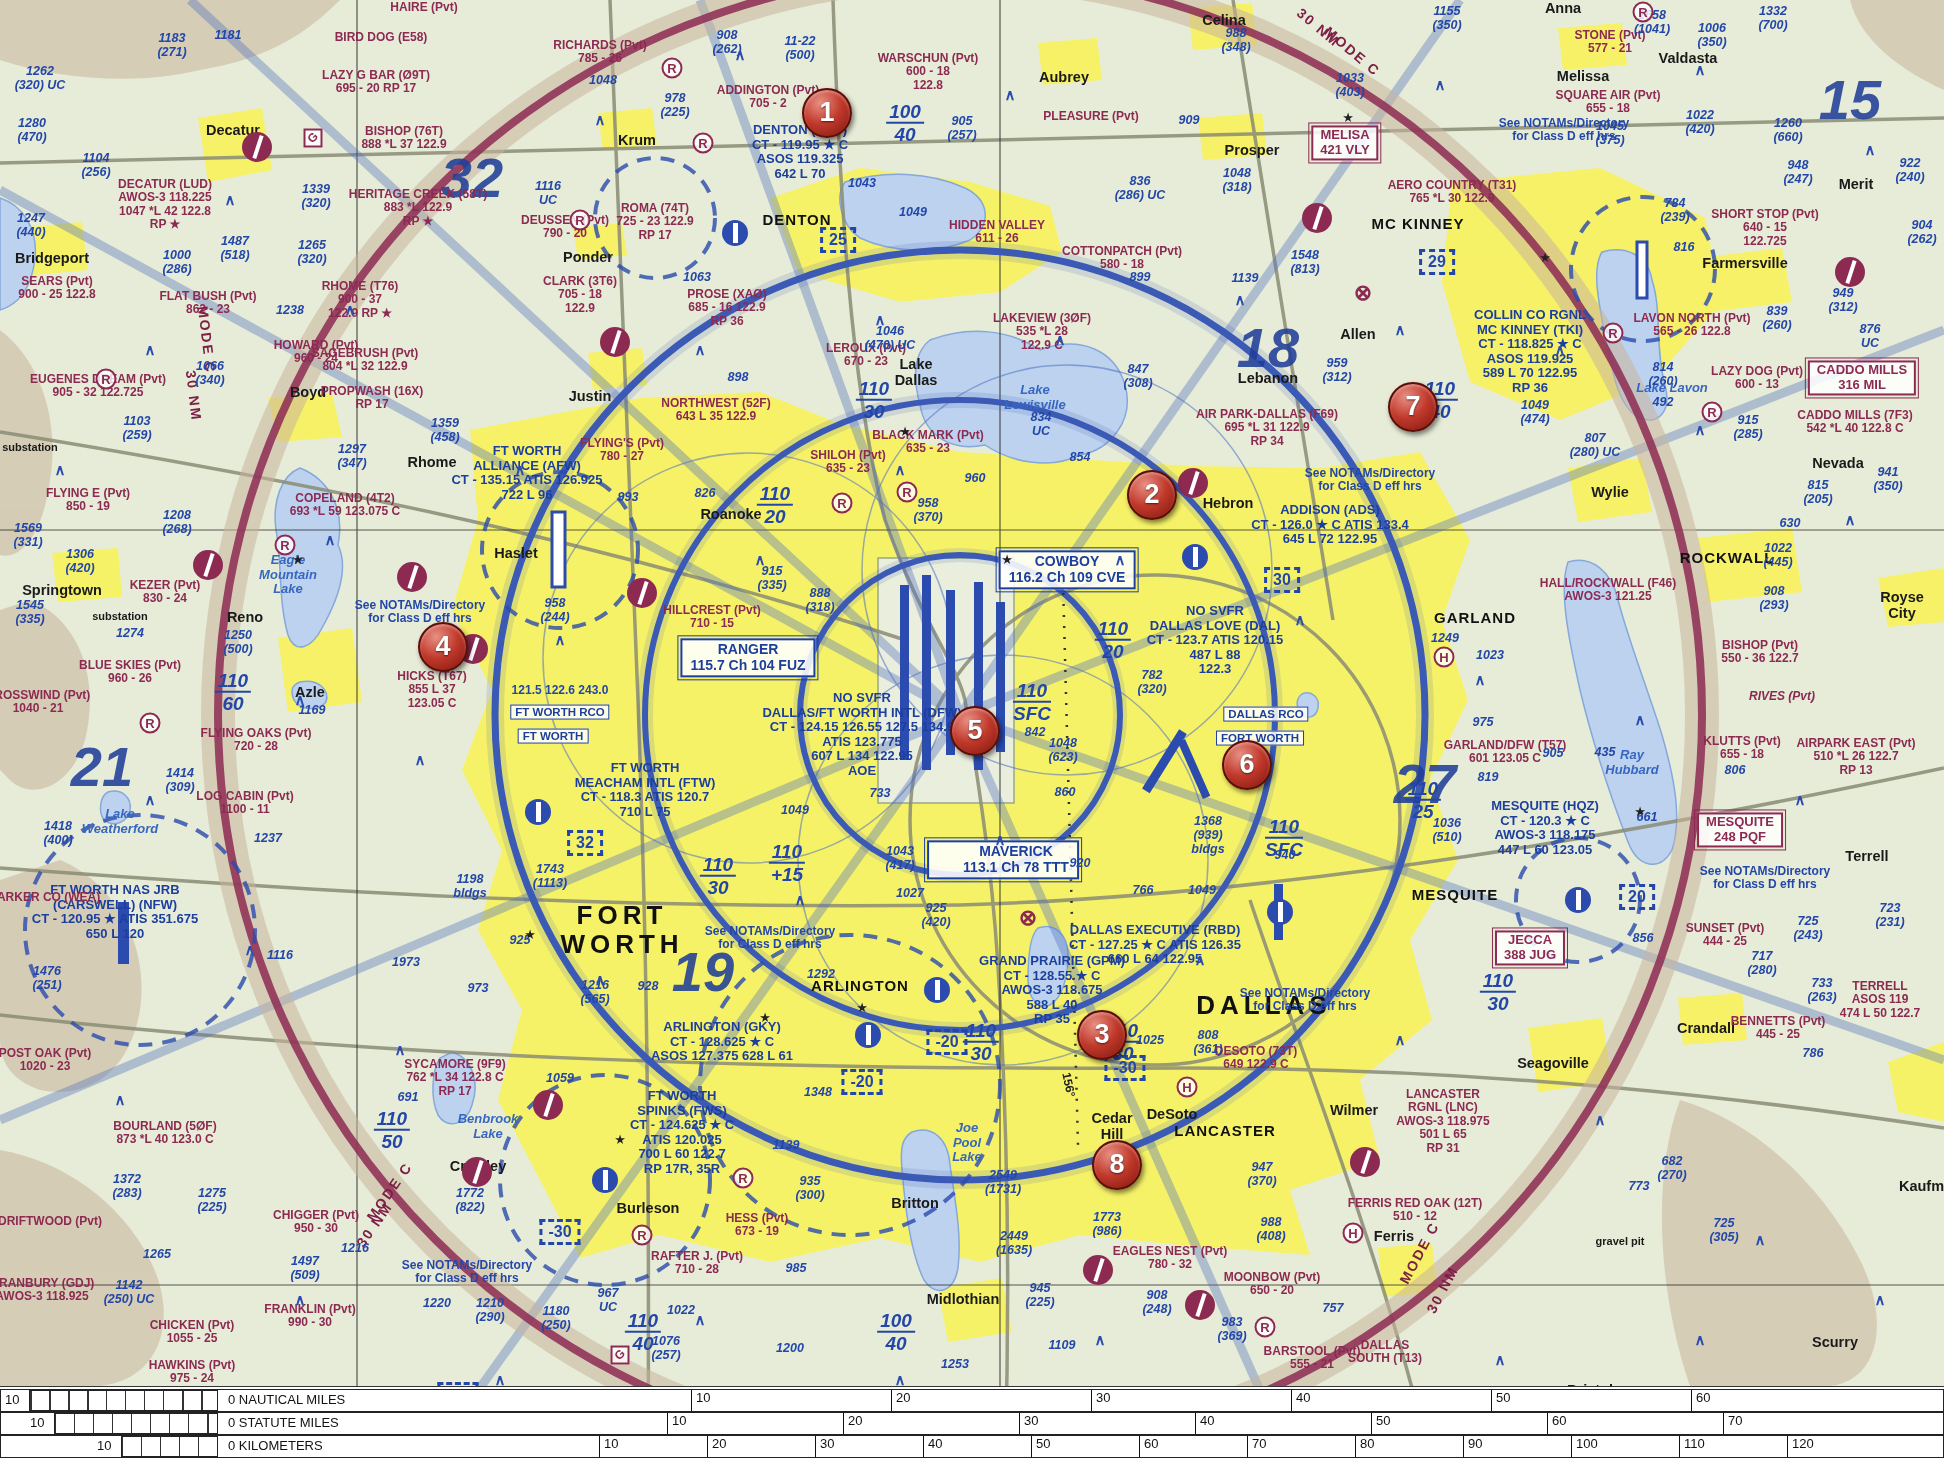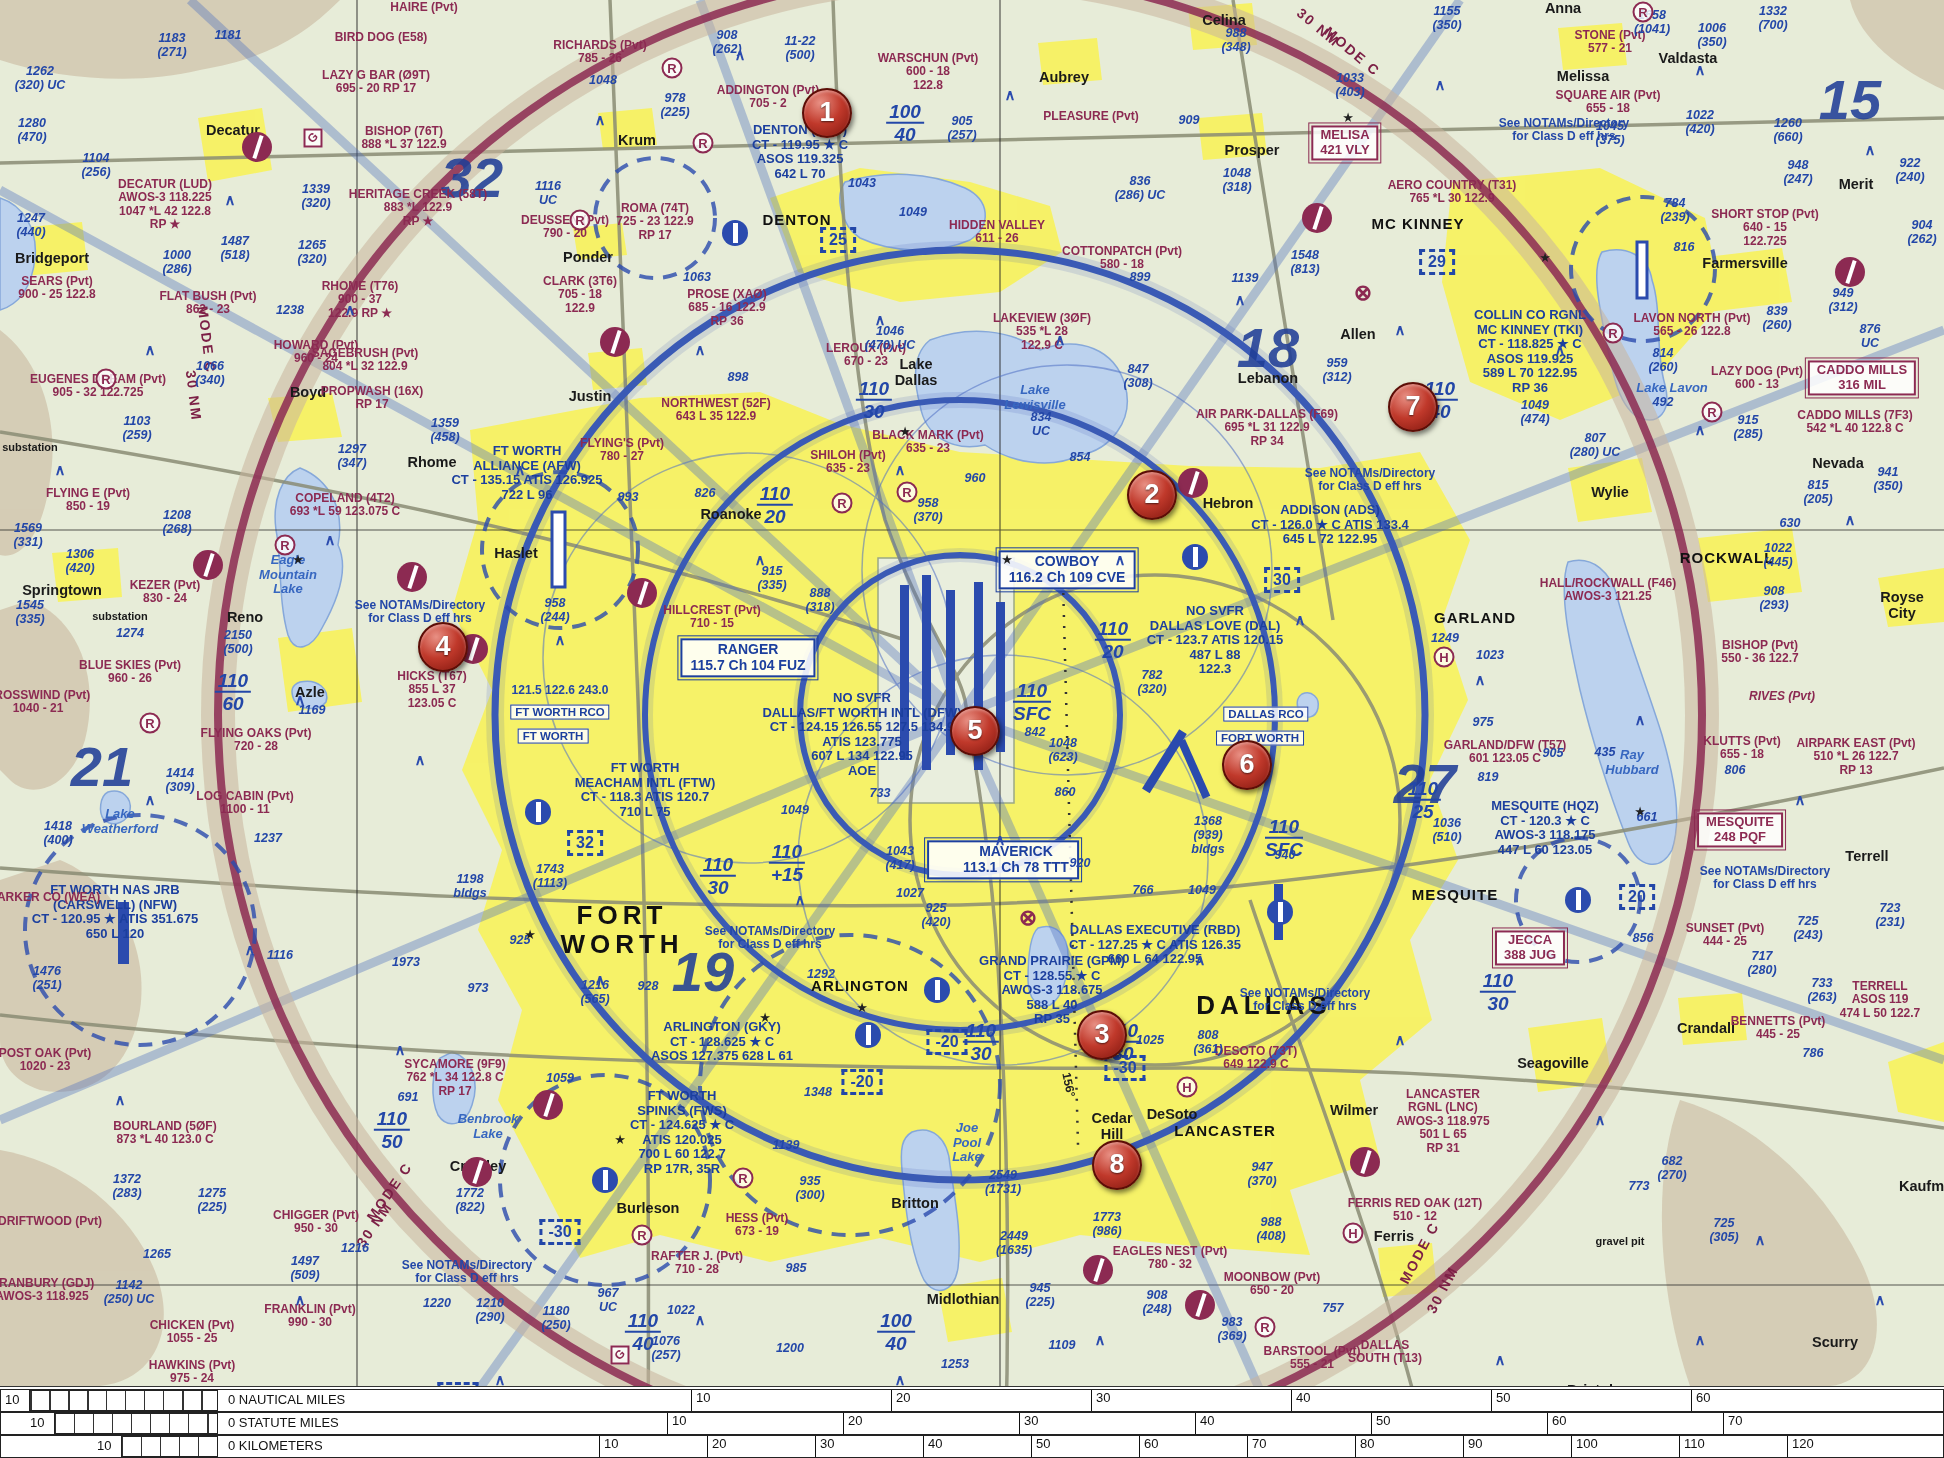--- a/index.html
+++ b/index.html
@@ -1090,21 +1090,21 @@
         <div>(331)</div>
       </div>
       <div class="lbl obst" style="left: 30px; top: 612px; transform: translate(-50%, -50%);">
         <div>1545</div>
         <div>(335)</div>
       </div>
       <div class="lbl obst" style="left: 130px; top: 633px; transform: translate(-50%, -50%);">
         <div>1274</div>
       </div>
       <div class="lbl obst" style="left: 238px; top: 642px; transform: translate(-50%, -50%);">
-        <div>2150</div>
+        <div>1250</div>
         <div>(500)</div>
       </div>
       <div class="lbl obst" style="left: 312px; top: 710px; transform: translate(-50%, -50%);">
         <div>1169</div>
       </div>
       <div class="lbl obst" style="left: 180px; top: 780px; transform: translate(-50%, -50%);">
         <div>1414</div>
         <div>(309)</div>
       </div>
       <div class="lbl obst" style="left: 58px; top: 833px; transform: translate(-50%, -50%);">
@@ -1343,21 +1343,21 @@
         <div>(312)</div>
       </div>
       <div class="lbl obst" style="left: 1870px; top: 336px; transform: translate(-50%, -50%);">
         <div>876</div>
         <div>UC</div>
       </div>
       <div class="lbl obst" style="left: 1777px; top: 318px; transform: translate(-50%, -50%);">
         <div>839</div>
         <div>(260)</div>
       </div>
-      <div class="lbl obst" style="left: 1663px; top: 360px; transform: translate(-50%, -50%);">
+      <div class="lbl obst" style="left: 1663px; top: 374px; transform: translate(-50%, -50%);">
         <div>814</div>
         <div>(260)</div>
       </div>
       <div class="lbl obst" style="left: 1535px; top: 412px; transform: translate(-50%, -50%);">
         <div>1049</div>
         <div>(474)</div>
       </div>
       <div class="lbl obst" style="left: 1595px; top: 445px; transform: translate(-50%, -50%);">
         <div>807</div>
         <div>(280) UC</div>

